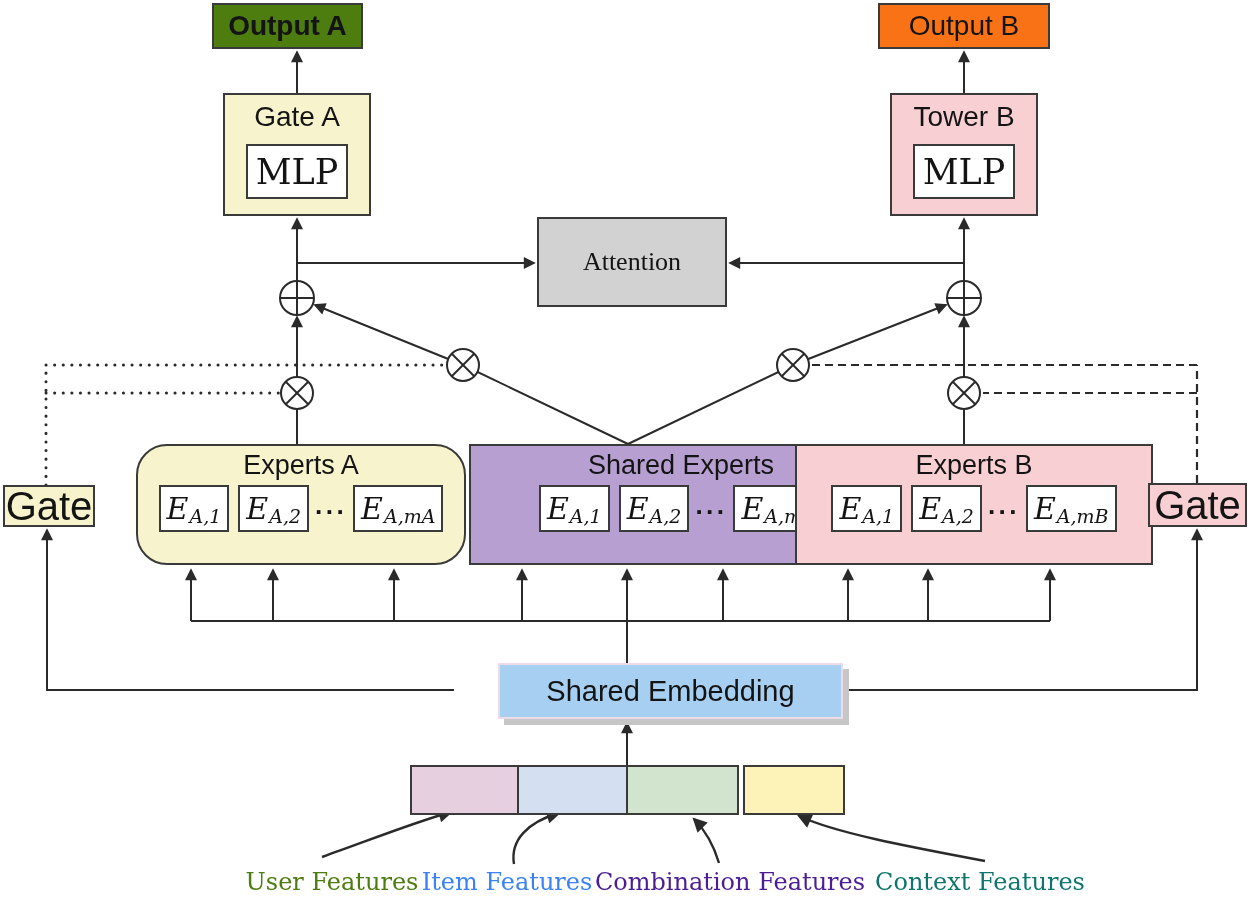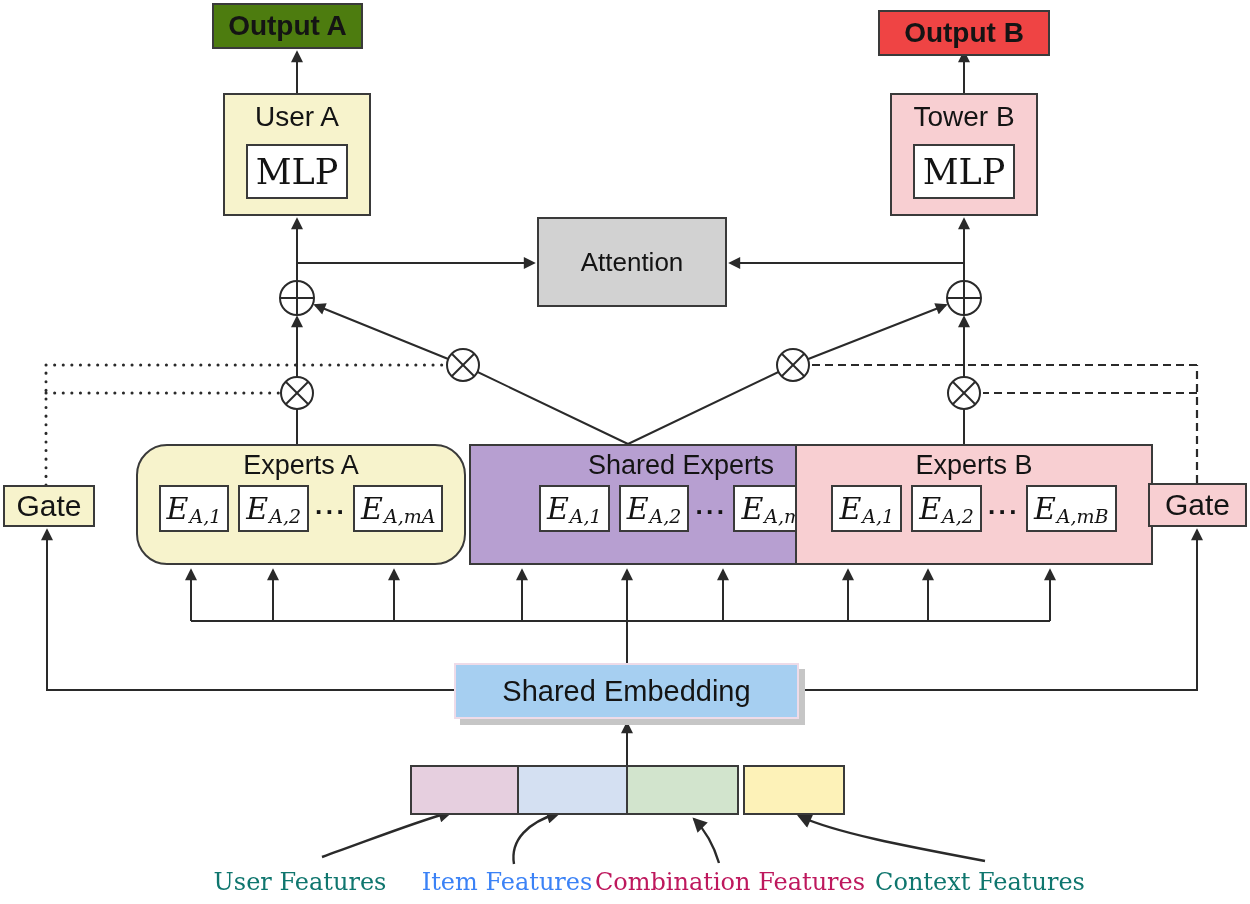--- a/index.html
+++ b/index.html
@@ -16,22 +16,22 @@
          font-family:"DejaVu Serif", serif; font-size:35px; }
   .attention { font-size:26px; }
   .experts { position:absolute; top:444px; height:121px; border:2px solid #3a3a3a; text-align:center; }
   .etitle { font-size:27px; line-height:30px; margin-top:4px; }
   .erow { display:flex; justify-content:center; align-items:center; gap:9px; margin-top:5px; }
   .ecell { background:#fff; border:2px solid #3a3a3a; height:47px; padding:0 6px;
            display:inline-flex; align-items:flex-start; font-family:"DejaVu Serif", serif; font-style:italic; }
   .ebase { font-size:30px; line-height:43px; }
   .esub  { font-size:19px; margin-top:18px; margin-left:1px; }
   .edots { font-weight:bold; font-size:26px; margin:8px -3px 0 -3px; letter-spacing:2px; }
-  .gate { font-size:30px; }
-  .embedding { font-size:29px; border:2px solid #eedbe8; box-shadow:6px 6px 0 #c6c6c6; }
+  .gate { font-size:40px; }
+  .embedding { font-size:29px; border:2px solid #eedbe8; box-shadow:6px 6px 0 #c6c6c6;margin-left:44px; }
   .seg { position:absolute; top:765px; height:50px; border:2px solid #3a3a3a; }
   .feat-label { position:absolute; top:868px; transform:translateX(-50%);
                 font-family:"DejaVu Serif", serif; font-size:24px; white-space:nowrap; }
 </style>
 </head>
 <body>
 
 <div class="canvas">
 
   <svg class="wires" width="1250" height="904" viewBox="0 0 1250 904">
@@ -115,32 +115,32 @@
       </g>
       <g>
         <circle cx="793" cy="365" r="16"></circle>
         <line x1="782" y1="354" x2="804" y2="376"></line>
         <line x1="782" y1="376" x2="804" y2="354"></line>
       </g>
     </g>
   </svg>
 
   <div class="bx lbl-lg" style="left: 212px; top: 3px; width: 151px; height: 46px; background-color: #4d7c0f; font-weight: bold;">Output A</div>
-  <div class="bx lbl-lg" style="left: 878px; top: 10px; width: 172px; height: 46px; background-color: #ef4444; font-weight: bold;">Output B</div>
+  <div class="bx lbl-lg" style="left: 878px; top: 3px; width: 172px; height: 46px; background-color: #f97316;">Output B</div>
 
   <div class="tower" style="left: 223px; top: 93px; width: 148px; height: 123px; background-color: rgb(247, 243, 204);">
-    <div class="tower-title">User A</div>
+    <div class="tower-title">Gate A</div>
     <div class="mlp">MLP</div>
   </div>
   <div class="tower" style="left: 890px; top: 93px; width: 148px; height: 123px; background-color: rgb(248, 207, 210);">
     <div class="tower-title">Tower B</div>
     <div class="mlp">MLP</div>
   </div>
 
-  <div class="bx attention" style="left: 537px; top: 217px; width: 190px; height: 90px; background-color: rgb(210, 210, 210);">Attention</div>
+  <div class="bx attention" style="left: 537px; top: 217px; width: 190px; height: 90px; background-color: rgb(210, 210, 210); font-family: Liberation Serif, serif;">Attention</div>
 
   <div class="experts" style="left: 136px; width: 330px; background-color: rgb(247, 243, 204); border-radius: 31px;">
     <div class="etitle">Experts A</div>
     <div class="erow">
       <span class="ecell">
           <span class="ebase">E</span>
           <span class="esub">A,1</span>
         </span>
       <span class="ecell">
           <span class="ebase">E</span>
@@ -195,18 +195,18 @@
   <div class="bx gate" style="left: 3px; top: 485px; width: 92px; height: 42px; background-color: rgb(247, 243, 204);">Gate</div>
   <div class="bx gate" style="left: 1148px; top: 483px; width: 99px; height: 44px; background-color: rgb(248, 207, 210);">Gate</div>
 
   <div class="bx embedding" style="left: 454px; top: 663px; width: 345px; height: 56px; background-color: rgb(166, 207, 241);">Shared Embedding</div>
 
   <div class="seg" style="left: 410px; width: 109px; background-color: rgb(230, 207, 223);"></div>
   <div class="seg" style="left: 517px; width: 111px; background-color: rgb(212, 224, 242);"></div>
   <div class="seg" style="left: 626px; width: 113px; background-color: rgb(210, 228, 205);"></div>
   <div class="seg" style="left: 743px; width: 102px; background-color: rgb(253, 242, 184);"></div>
 
-  <div class="feat-label" style="left: 300px; color: #0f766e;">User Features</div>
+  <div class="feat-label" style="left: 332px; color: #4d7c0f;">User Features</div>
   <div class="feat-label" style="left: 507px; color: #3b82f6;">Item Features</div>
-  <div class="feat-label" style="left: 730px; color: #be185d;">Combination Features</div>
+  <div class="feat-label" style="left: 730px; color: #4c1d95;">Combination Features</div>
   <div class="feat-label" style="left: 980px; color: #0f766e;">Context Features</div>
 
 </div>
 
 </body></html>

